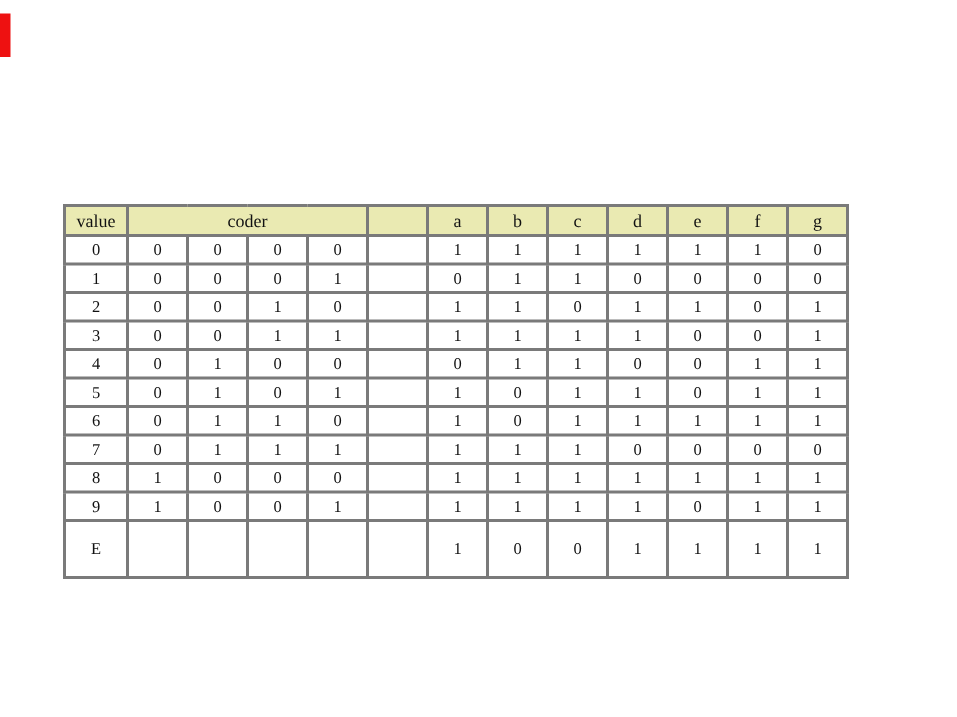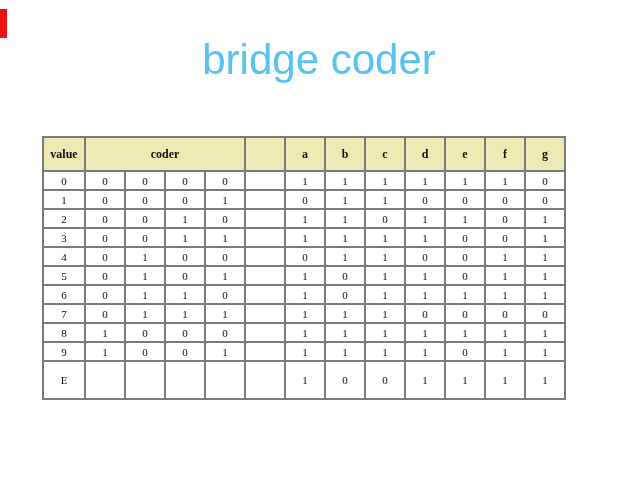--- a/index.html
+++ b/index.html
@@ -51,40 +51,39 @@
   .decoder-table col.c-std   { width: 40px; }
   .decoder-table th, .decoder-table td {
     border: 2px solid var(--border-color);
     text-align: center;
     vertical-align: middle;
     padding: 0;
     color: #111;
   }
   .decoder-table thead th {
     background: var(--header-bg);
-    height: 34px;
+    height: 20px;
     font-size: 12px;
-    font-weight: bold;
+    font-weight: normal;
   }
   .decoder-table tbody td {
     height: 19px;
     font-size: 11px;
     font-weight: 400;
     background: #ffffff;
   }
   .decoder-table tbody tr:last-child td { height: 38px; }
 </style>
 </head>
 <body>
 
 <div class="slide">
 
   <div class="accent-bar"></div>
 
-  <div class="slide-title">bridge coder</div>
 
   <table class="decoder-table">
     <colgroup>
       <col class="c-value">
       <col class="c-std">
         <col class="c-std">
         <col class="c-std">
         <col class="c-std">
       <col class="c-std">
       <col class="c-std">

